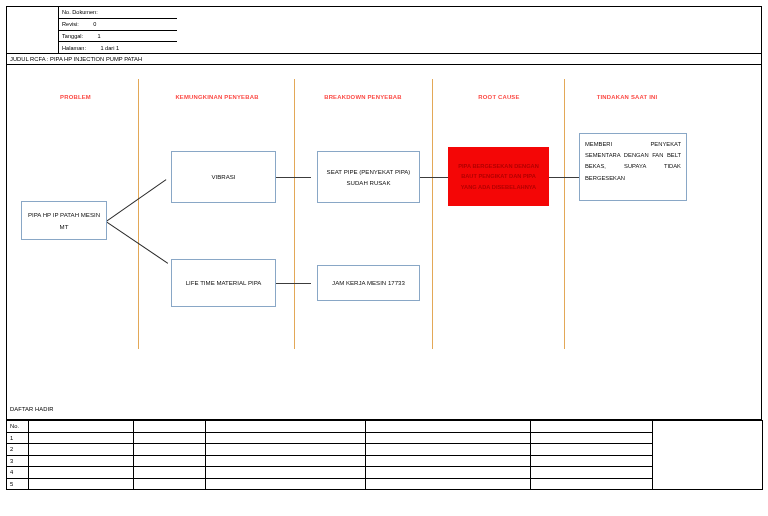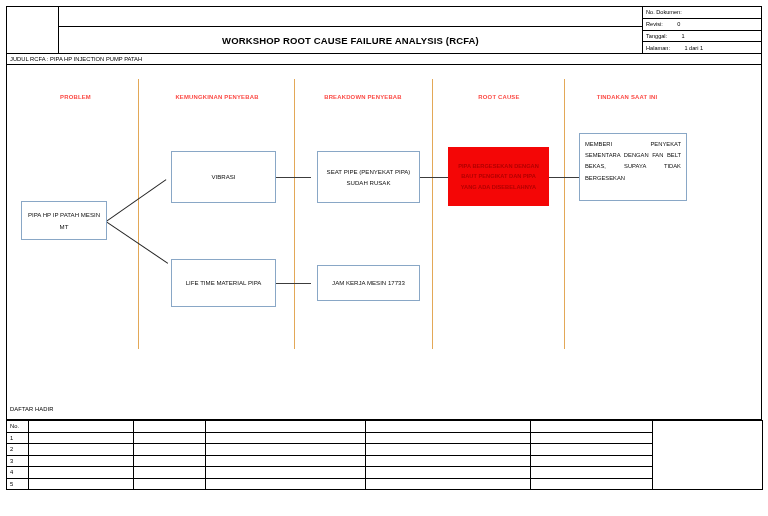--- a/index.html
+++ b/index.html
@@ -219,24 +219,20 @@
     border-bottom: 1px solid #000;
   }
 </style>
 </head>
 <body>
 
 <div class="page">
 
   <div class="header">
     <div class="hdr-logo"></div>
-    <div class="hdr-title-wrap">
-      <div class="hdr-title-blank"></div>
-      <div class="hdr-title">WORKSHOP ROOT CAUSE FAILURE ANALYSIS (RCFA)</div>
-    </div>
     <div class="hdr-meta">
       <div class="hdr-meta-row">
         <span>No. Dokumen</span>
         <span class="hdr-meta-sep">:</span>
         <span></span>
       </div>
       <div class="hdr-meta-row">
         <span>Revisi</span>
         <span class="hdr-meta-sep">:</span>
         <span>0</span>

